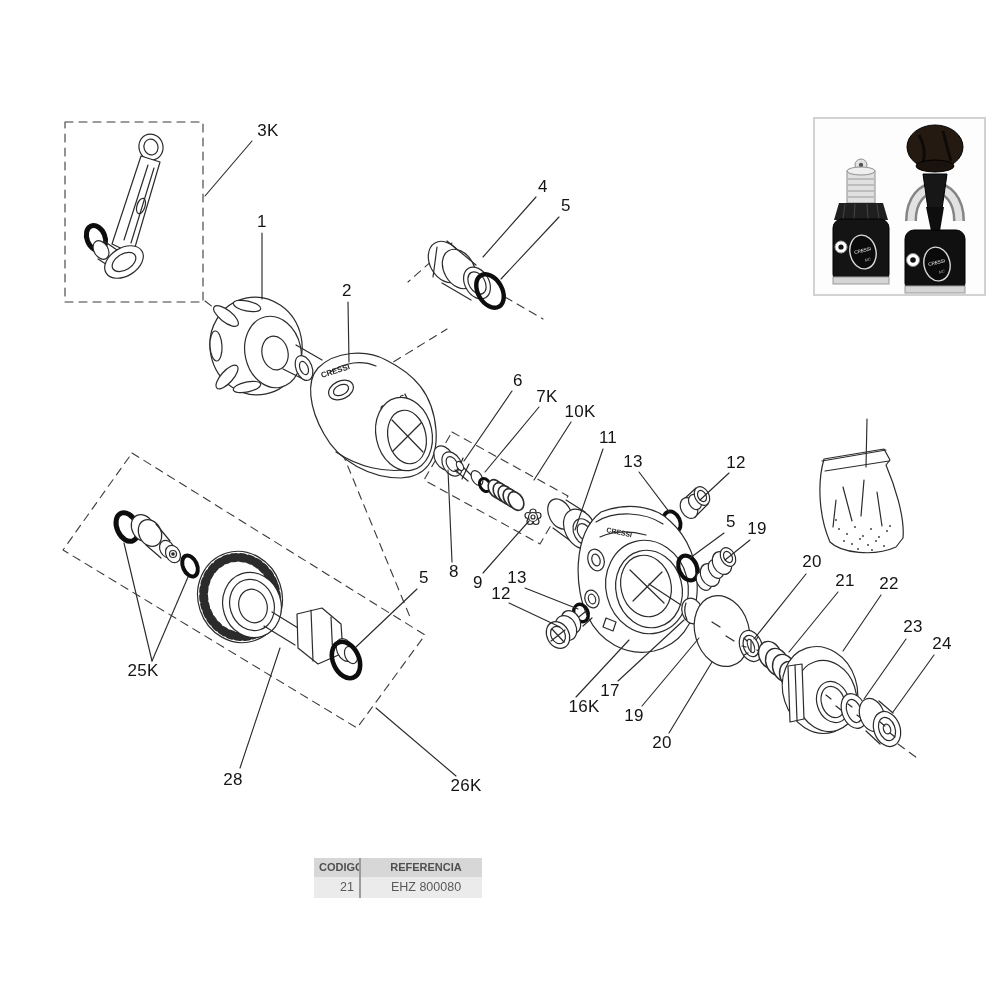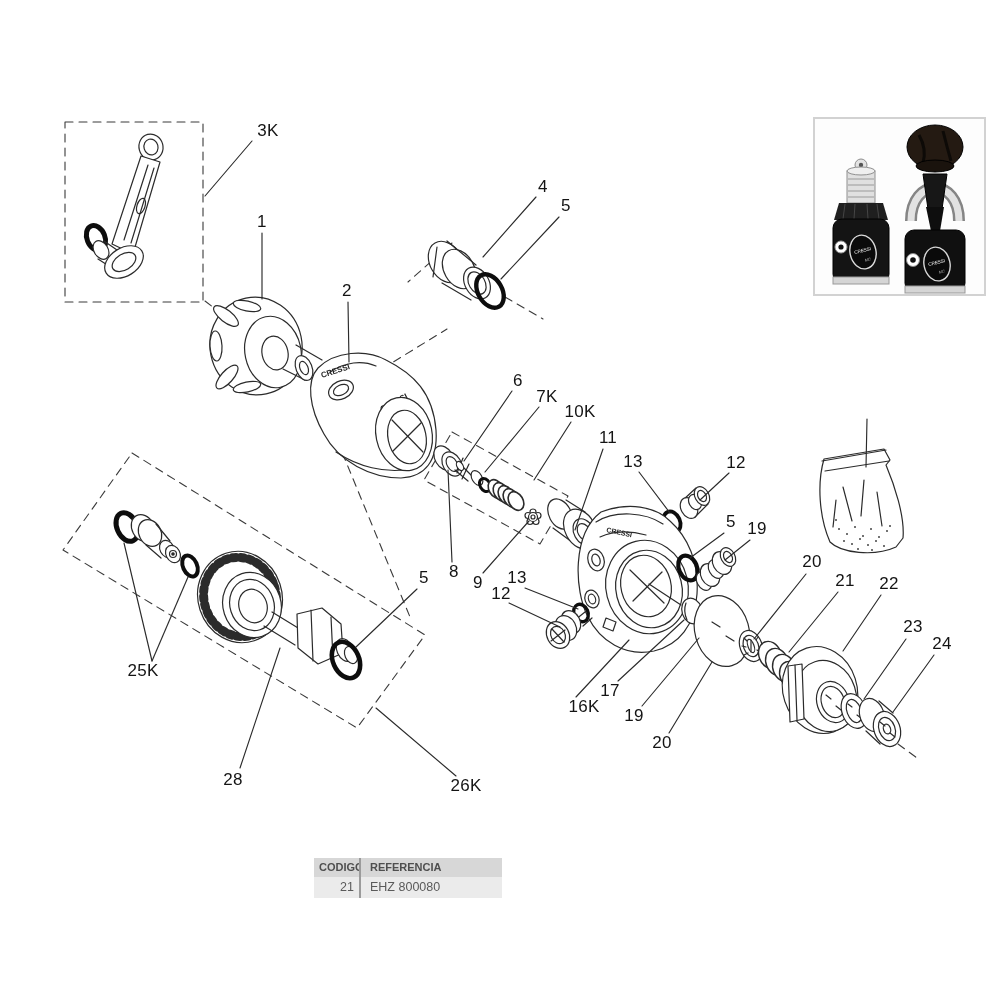--- a/index.html
+++ b/index.html
@@ -14,21 +14,21 @@
   .photo-box{position:absolute;left:813px;top:117px;width:173px;height:179px;
              border:2px solid #d2d2d2;background:#fdfdfd;box-sizing:border-box;}
   .ref-table{position:absolute;left:314px;top:858px;font-size:12px;color:#555;
              border-collapse:collapse;}
   .ref-table .tr{display:flex;}
   .ref-table .th{background:#d7d7d7;font-weight:bold;font-size:11px;color:#4f4f4f;
                  height:19px;line-height:19px;}
   .ref-table .td{background:#ebebeb;font-size:12.5px;color:#5a5a5a;height:21px;line-height:21px;}
   .ref-table .c1{width:45px;text-align:right;padding-right:5px;box-sizing:border-box;}
   .ref-table .th.c1{text-align:left;padding-left:5px;}
-  .ref-table .c2{width:143px;text-align:left;padding-left:9px;box-sizing:border-box;
+  .ref-table .c2{width:123px;text-align:center;padding-left:9px;box-sizing:border-box;
                  border-left:2px solid #9b9b9b;}
 </style>
 </head>
 <body>
 
 <div class="stage">
 
 <svg class="diagram" width="1000" height="1000" viewBox="0 0 1000 1000" stroke-linecap="round" stroke-linejoin="round">
 
   <g stroke="#3a3a3a" stroke-width="1.1" fill="none" stroke-dasharray="8 6">

